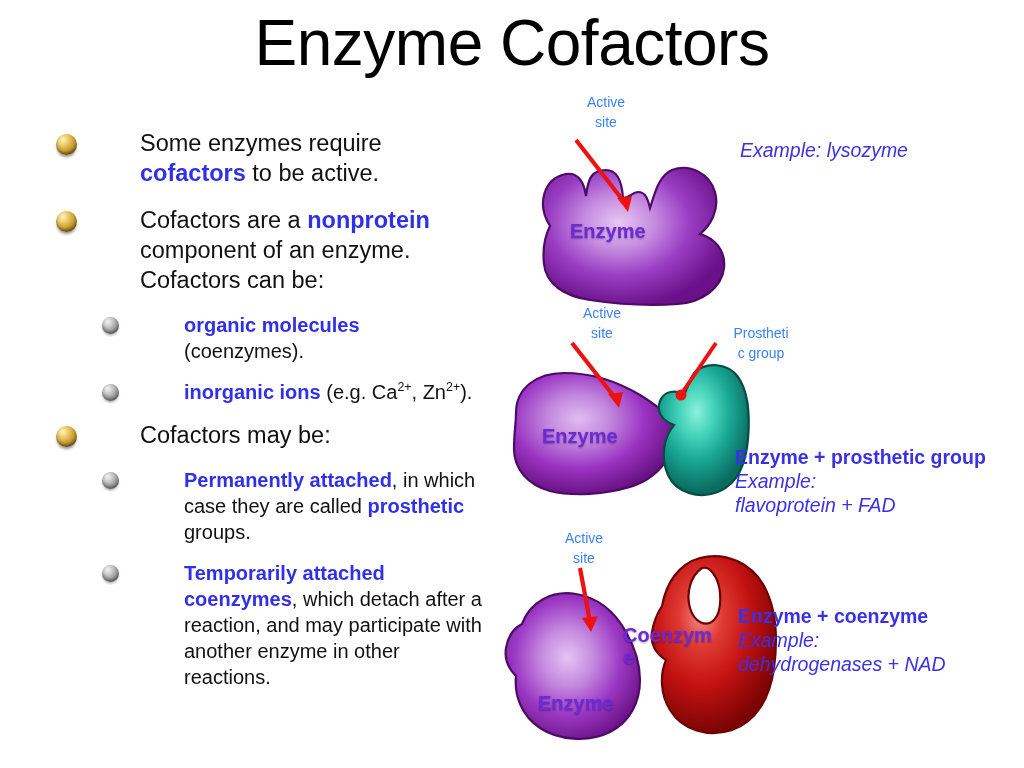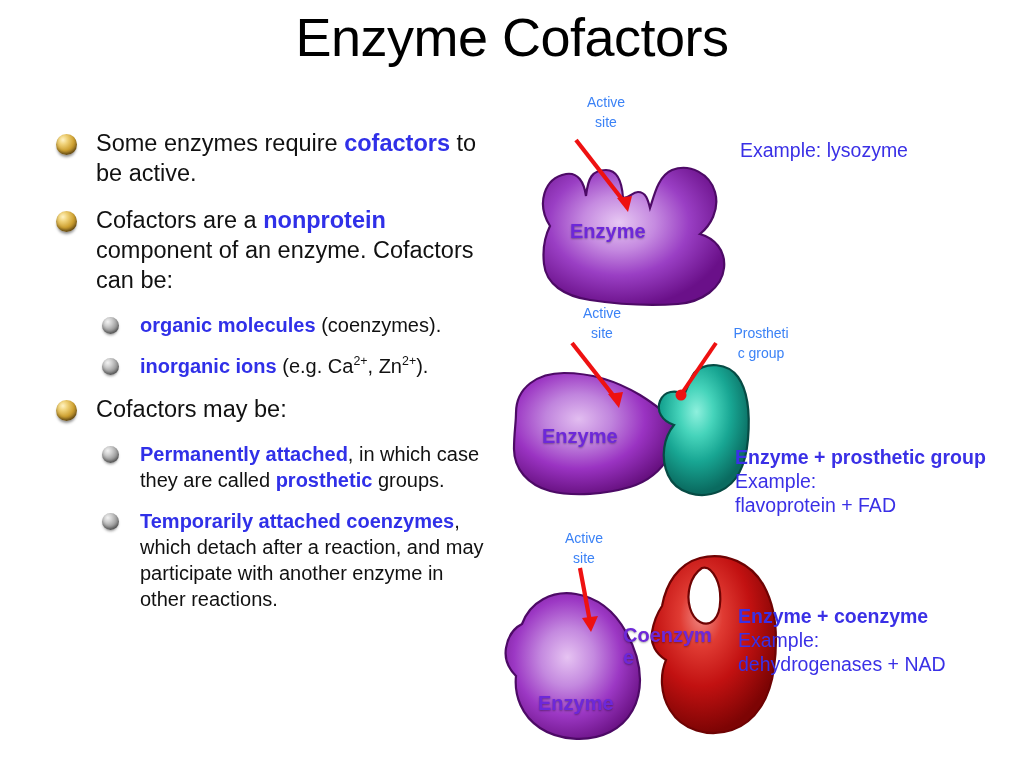--- a/index.html
+++ b/index.html
@@ -12,21 +12,21 @@
     font-family: "Liberation Sans", sans-serif;
     color: #000;
   }
   .slide { position: absolute; inset: 0; }
 
   
   .title {
     position: absolute;
     top: 6px; left: 0; width: 1024px;
     text-align: center;
-    font-size: 54px;
+    font-size: 64px;
     font-weight: 400;
     letter-spacing: -0.5px;
     color: #000;
     font-family: "Liberation Sans", sans-serif;
   }
 
   
   .bullets {
     position: absolute;
     left: 52px; top: 128px;
@@ -40,21 +40,21 @@
     color: #111;
     margin-bottom: 17px;
   }
   .bullet.sub {
     padding-left: 42px;
     margin-left: 46px;
     font-size: 20px;
     line-height: 26px;
     margin-bottom: 15px;
   }
-  .bullet .txt { display: block; }
+  .bullet .txt { display: block; margin-left: 44px; }
 
   
   .sph {
     position: absolute;
     left: 4px; top: 6px;
     width: 21px; height: 21px;
     border-radius: 50%;
     background:
       radial-gradient(circle at 33% 28%, #fff3c4 0%, #f0d279 22%, #cfa233 52%, #8a651a 80%, #5a3f0d 100%);
     box-shadow: 0 3px 3px -1px rgba(0,0,0,0.45), inset 0 -2px 3px rgba(0,0,0,0.35);
@@ -89,21 +89,21 @@
     text-shadow: 0 1px 2px rgba(0,0,0,0.35);
     pointer-events: none;
   }
   .caption {
     position: absolute;
     color: #3a30e6;
     font-size: 19.5px;
     line-height: 24px;
   }
   .caption .head { font-weight: bold; display: block; }
-  .caption .ex { display: block; }
+  .caption .ex { display: block; font-style: italic; }
 </style>
 </head>
 <body>
 
 <div class="slide">
 
   <div class="title">Enzyme Cofactors</div>
 
   <div class="bullets" id="bullet-list">
       <div class="bullet">

